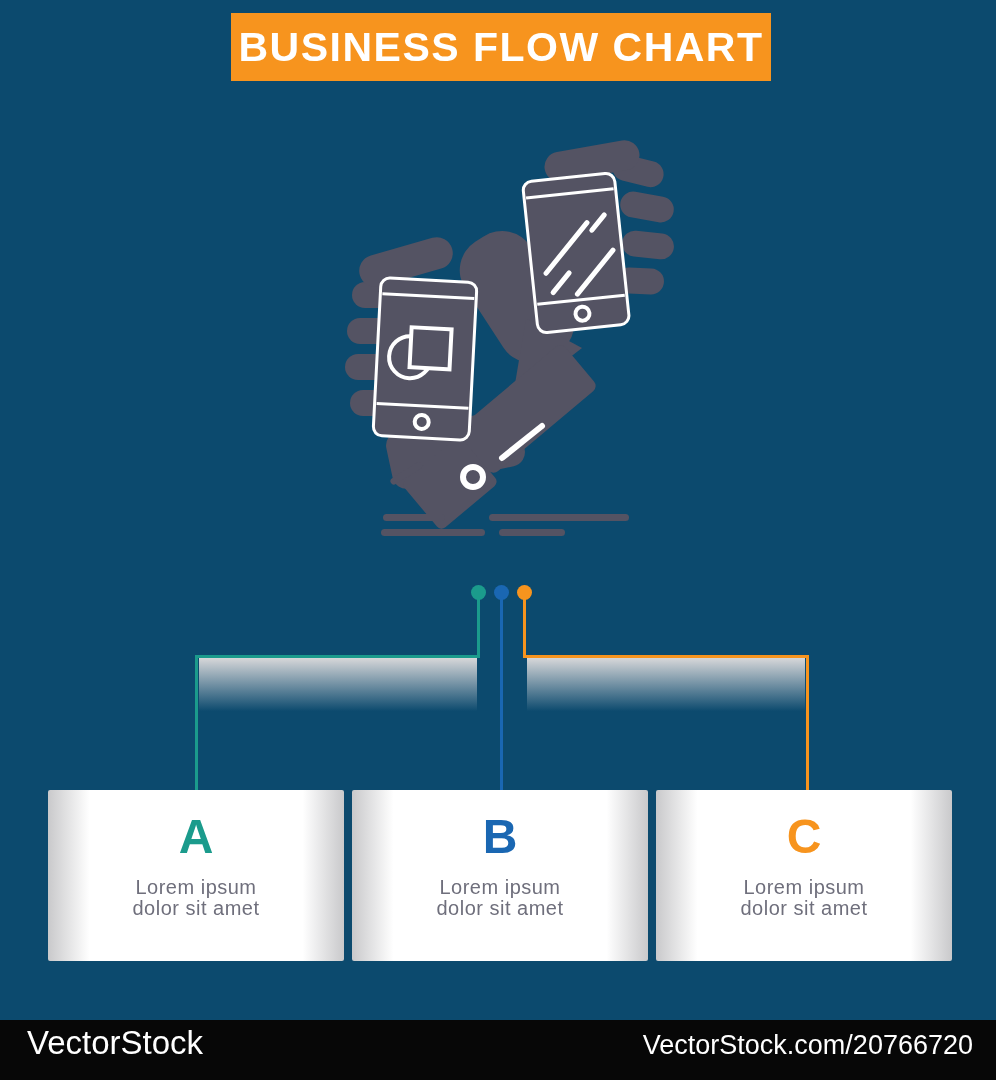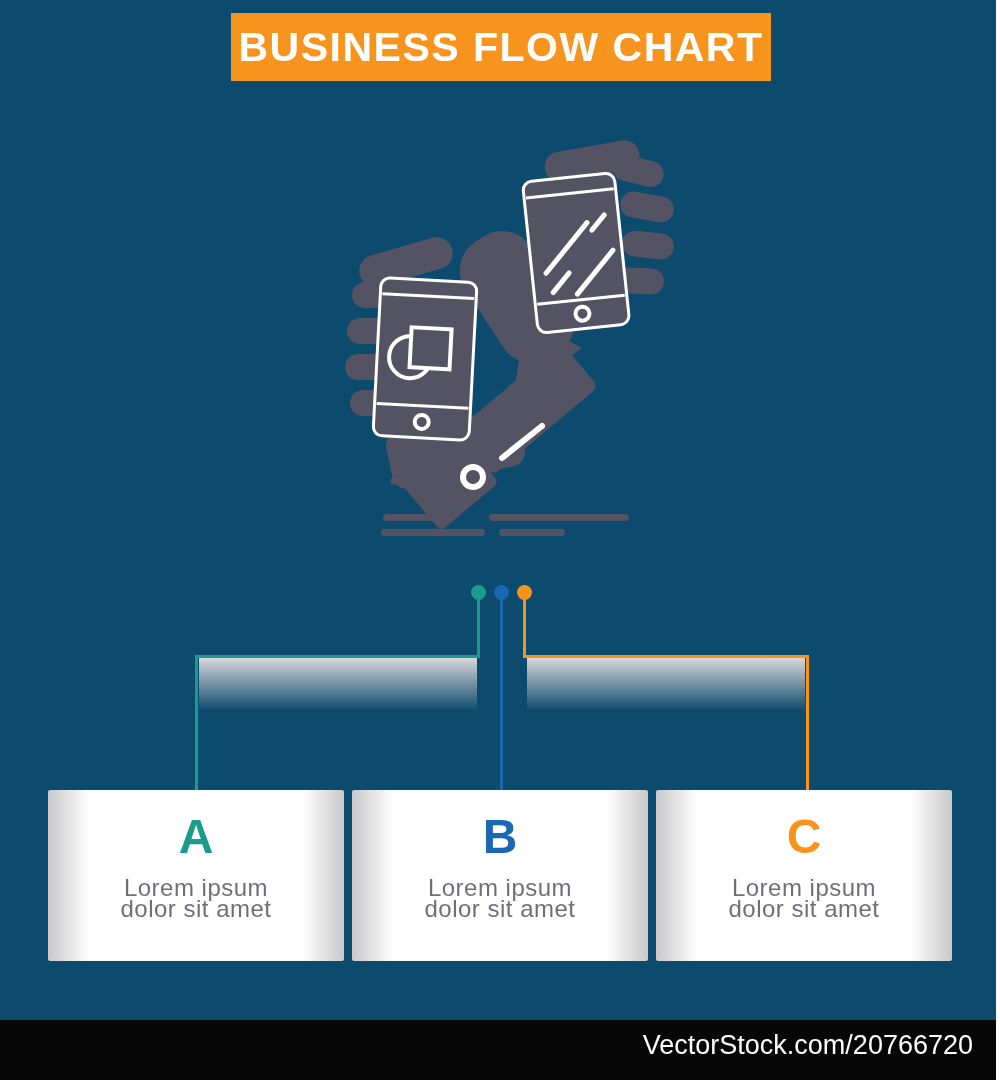--- a/index.html
+++ b/index.html
@@ -79,21 +79,21 @@
     margin-top: 23px;
     font-size: 48px;
     font-weight: bold;
     line-height: 1.0;
   }
   .letter-a { color: #1B9B8C; }
   .letter-b { color: #1A67B2; }
   .letter-c { color: #F7941E; }
   .card-text {
     margin-top: 16px;
-    font-size: 24px;
+    font-size: 20px;
     line-height: 21px;
     color: #6F6F7C;
     letter-spacing: 0.5px;
   }
 
   
   .wm-bar {
     position: absolute;
     left: 0; top: 1020px;
     width: 1000px; height: 60px;
@@ -216,16 +216,17 @@
 
   <div class="card card-c">
     <div class="card-letter letter-c">C</div>
     <div class="card-text">
       <div>Lorem ipsum</div>
       <div>dolor sit amet</div>
     </div>
   </div>
 
   <div class="wm-bar">
+    <div class="wm-left">VectorStock</div>
     <div class="wm-right">VectorStock.com/20766720</div>
   </div>
 
 </div>
 
 </body></html>

